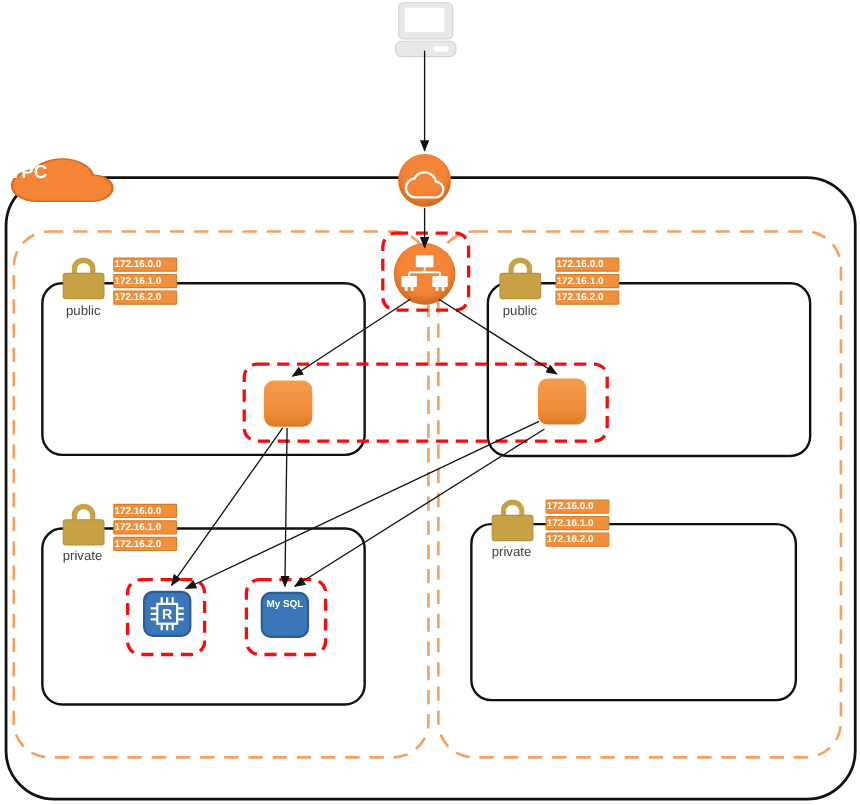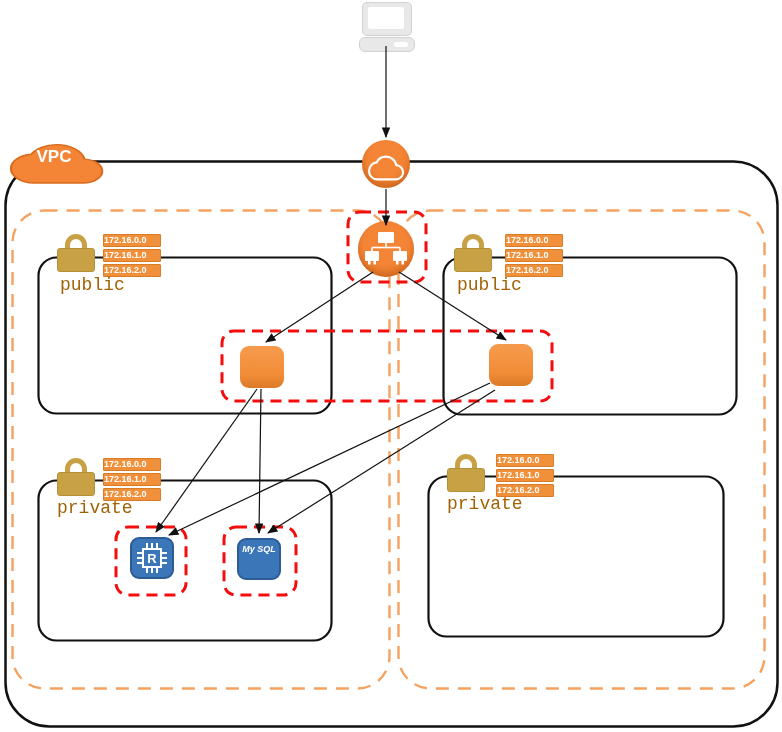--- a/index.html
+++ b/index.html
@@ -14,44 +14,44 @@
   .ws-base{left:359px;top:37px;width:54px;height:13px;background:#e8e8e8;border:1px solid #d2d2d2;border-radius:6px;}
   .ws-pill{position:absolute;right:6px;top:4px;width:14px;height:5px;background:#fff;border-radius:3px;}
 
   
   .orange-circle{border-radius:50%;background:#F58536;box-shadow:inset 0 -5px 7px rgba(160,70,5,.45);}
   .igw{left:362px;top:140px;width:48px;height:48px;}
   .elb{left:358px;top:221px;width:56px;height:56px;}
 
   
   .vpc-cloud{left:8px;top:130px;width:98px;height:56px;}
-  .vpc-cloud .txt{position:absolute;left:0;top:17px;width:92px;text-align:center;color:#fff;font-weight:bold;font-size:17px;}
+  .vpc-cloud .txt{position:absolute;left:0;top:17px;width:92px;text-align:left;color:#fff;font-weight:bold;font-size:17px;}
 
   
   .ec2{width:44px;height:42px;border-radius:9px;background:linear-gradient(180deg,#F59B4D 0%,#F28C37 68%,#DB7A28 100%);}
   .ec2-l{left:240px;top:346px;}
   .ec2-r{left:489px;top:344px;}
 
   
   .dbicon{width:44px;height:42px;border-radius:9px;background:#3B76B8;border:2px solid #2B5C94;box-sizing:border-box;}
   .redis{left:130px;top:537px;}
   .mysql{left:237px;top:538px;}
-  .mysql .txt{position:absolute;left:0;top:4px;width:100%;text-align:center;color:#fff;font-weight:bold;font-size:9px;font-style:italic;}
+  .mysql .txt{position:absolute;left:0;top:4px;width:100%;text-align:center;color:#fff;font-weight:bold;font-size:9px;}
   .redis .r-letter{position:absolute;left:0;top:13px;width:100%;text-align:center;color:#fff;font-weight:bold;font-size:13px;line-height:14px;}
 
   
   .lock{width:38px;height:38px;}
   .lock .shackle{position:absolute;left:8px;top:0;width:12px;height:16px;border:5px solid #C9A145;border-bottom:none;border-radius:11px 11px 0 0;}
   .lock .body{position:absolute;left:0;top:14px;width:38px;height:24px;background:#C9A145;border:1px solid #B5913A;border-radius:3px;box-sizing:border-box;}
 
   
   .ipstack{width:58px;}
   .ipbadge{width:58px;height:13px;margin-bottom:2px;background:#F0903B;border:1px solid #D97C26;box-sizing:border-box;color:#fff;font-size:9px;font-weight:bold;text-align:left;line-height:11px;border-radius:1px;}
 
-  .subnet-label{font-size:18px;color:#a16207;font-family:Liberation Mono, monospace;}
+  .subnet-label{font-size:12px;color:#404040;}
 </style>
 </head>
 <body>
 
 <div id="canvas">
 
   <svg class="layer" width="782" height="732">
 
     <rect x="5.5" y="161.5" width="772" height="565" rx="44" fill="none" stroke="#111111" stroke-width="2.5"></rect>
 

